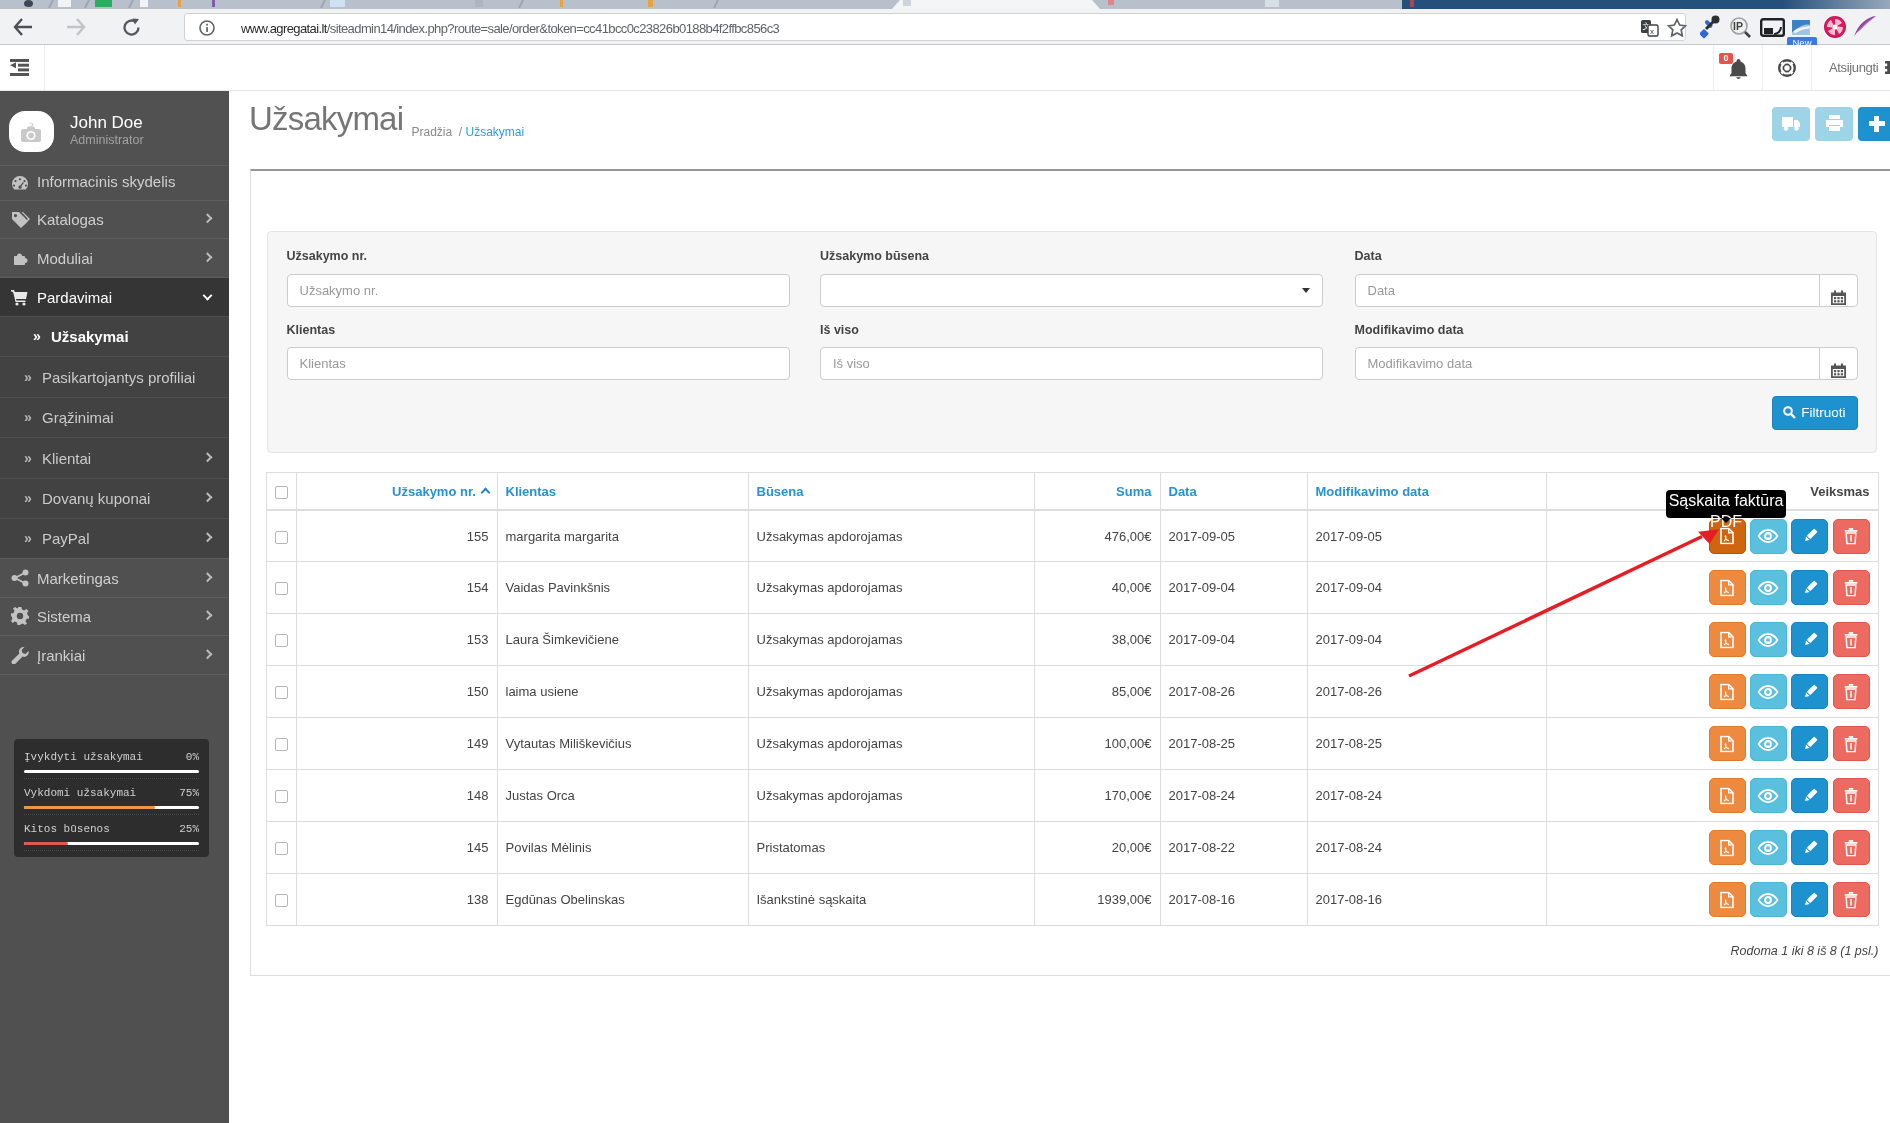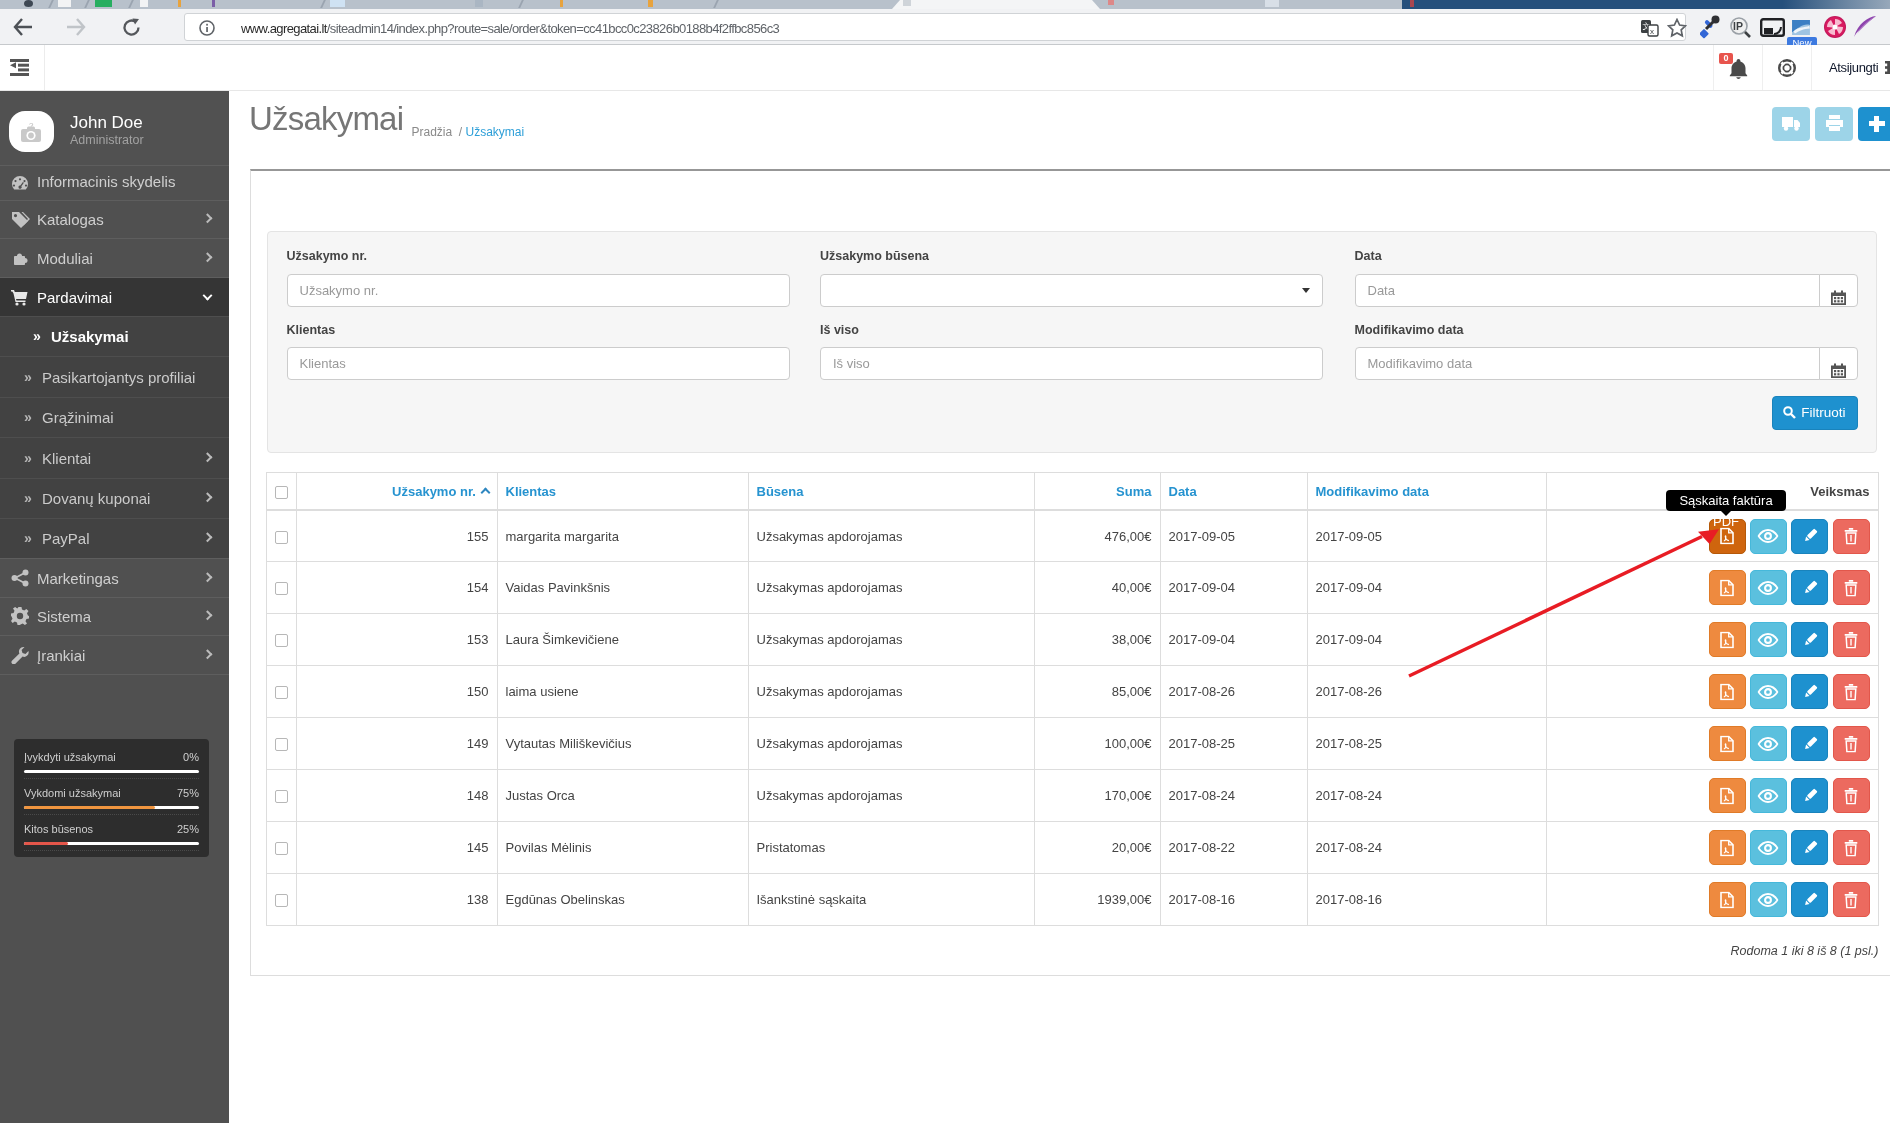--- a/index.html
+++ b/index.html
@@ -29,21 +29,21 @@
 .chev { position:absolute; right:18px; top:50%; width:7px; height:7px; border-right:2px solid #bbb; border-bottom:2px solid #bbb; transform:translateY(-60%) rotate(-45deg); }
 .chevdown { transform:translateY(-70%) rotate(45deg); }
 .sub { background:#424242; border-top:1px solid #4e4e4e; color:#cbcbcb; }
 .sub .dbl { position:absolute; left:24px; top:50%; transform:translateY(-50%); font-weight:700; color:#b5b5b5; font-size:14px; }
 .sub .txt { left:42px; }
 .sub.active { color:#fff; font-weight:700; }
 .sub.active .dbl { left:33px; color:#fff; }
 .sub.active .txt { left:51px; }
 .mi.dark { background:#353535; border-top-color:#5e5e5e; }
 
-#stats { position:absolute; left:14px; top:648px; width:195px; height:118px; background:#2d2d2d; border-radius:4px; color:#cfcfcf; font-size:11px; }
+#stats { position:absolute; left:14px; top:648px; width:195px; height:118px; background:#2d2d2d; border-radius:4px; color:#cfcfcf; font-size:11px;font-family:Liberation Mono, monospace; }
 .srow { position:absolute; left:10px; width:175px; height:36.2px; border-bottom:1px dotted #4a4a4a; }
 .srow .lab { position:absolute; left:0; top:8px; }
 .srow .pct { position:absolute; right:0; top:8px; }
 .srow .track { position:absolute; left:0; top:27.5px; width:175px; height:3px; background:#fff; border-radius:2px; }
 .srow .fill { position:absolute; left:0; top:0; height:3px; border-radius:2px; }
 
 
 #main { position:absolute; left:229px; top:91px; width:1661px; height:1032px; background:#fff; }
 #pgtitle { position:absolute; left:20px; top:9px; font-size:33px; letter-spacing:-0.8px; color:#767676; }
 #crumbs { position:absolute; left:182.5px; top:33.5px; font-size:12px; color:#8a8a8a; }
@@ -71,21 +71,21 @@
 .cb { width:13px; height:13px; border:1px solid #b7b7b7; background:#fff; display:inline-block; vertical-align:middle; border-radius:2px; }
 .btns { display:flex; gap:4.3px; justify-content:flex-end; align-items:center; }
 .abtn { width:37px; height:35px; border-radius:5px; position:relative; flex:none; }
 .abtn svg { position:absolute; left:50%; top:50%; transform:translate(-50%,-50%); }
 .b-pdf { background:#ee8a3f; border:1px solid #e07b28; }
 .b-pdf.hov { background:#cf650e; border-color:#b55808; }
 .b-eye { background:#5bc0de; border:1px solid #46b8da; }
 .b-pen { background:#1e91cf; border:1px solid #1983bc; }
 .b-del { background:#ec6a5f; border:1px solid #e2574b; }
 .rodoma { position:absolute; right:13px; top:772.5px; font-size:12.5px; color:#444;font-style:italic; }
-#tooltip { position:absolute; left:1666px; top:490px; width:120px; height:21px; background:#000; border-radius:4px; color:#fff; font-size:13px; text-align:center; line-height:21px; }
+#tooltip { position:absolute; left:1666px; top:490px; width:120px; height:28px; background:#000; border-radius:4px; color:#fff; font-size:16px; text-align:center; line-height:21px; }
 .tcaret { position:absolute; left:54.5px; bottom:-5px; width:0; height:0; border-left:5px solid transparent; border-right:5px solid transparent; border-top:5px solid #000; }
 </style>
 </head>
 <body>
 <div id="tabstrip">
   <div class="sep" style="left:50px"></div>
     <div class="sep" style="left:86px"></div>
     <div class="sep" style="left:130px"></div>
     <div class="sep" style="left:322px"></div>
     <div class="sep" style="left:520px"></div>
@@ -193,21 +193,21 @@
   <svg class="abs" style="left:1778px;top:14px" width="18" height="18" viewBox="0 0 18 18">
     <circle cx="9" cy="9" r="7.8" fill="none" stroke="#4a4a4a" stroke-width="2.4"></circle>
     <circle cx="9" cy="9" r="3.6" fill="none" stroke="#4a4a4a" stroke-width="1.8"></circle>
     <g stroke="#fff" stroke-width="2.6">
       <line x1="3.5" y1="3.5" x2="6" y2="6"></line>
         <line x1="14.5" y1="3.5" x2="12" y2="6"></line>
       <line x1="3.5" y1="14.5" x2="6" y2="12"></line>
         <line x1="14.5" y1="14.5" x2="12" y2="12"></line>
     </g>
   </svg>
-  <div class="abs" style="left:1829px;top:15px;font-size:13px;letter-spacing:-0.35px;color:#0f172a">Atsijungti</div>
+  <div class="abs" style="left:1829px;top:15px;font-size:13px;letter-spacing:-0.35px;color:#737373">Atsijungti</div>
   <svg class="abs" style="left:1884.5px;top:16px" width="6" height="13" viewBox="0 0 6 13">
       <path d="M0 0 L6 0 L6 13 L0 13 L0 10.5 L2.2 10.5 L2.2 2.5 L0 2.5 Z" fill="#4c4c4c"></path>
       <rect x="0" y="5.2" width="3.6" height="2.6" fill="#4c4c4c"></rect>
     </svg>
 </div>
 <div id="sidebar">
   <div id="profile">
     <div class="abs" style="left:8.5px;top:20px;width:45px;height:41px;background:#fff;border-radius:16px"></div>
     <svg class="abs" style="left:19px;top:30px" width="24" height="22" viewBox="0 0 24 22">
       <text x="10" y="7" font-size="8" fill="#b5b5b5" font-family="Liberation Sans">?</text>

